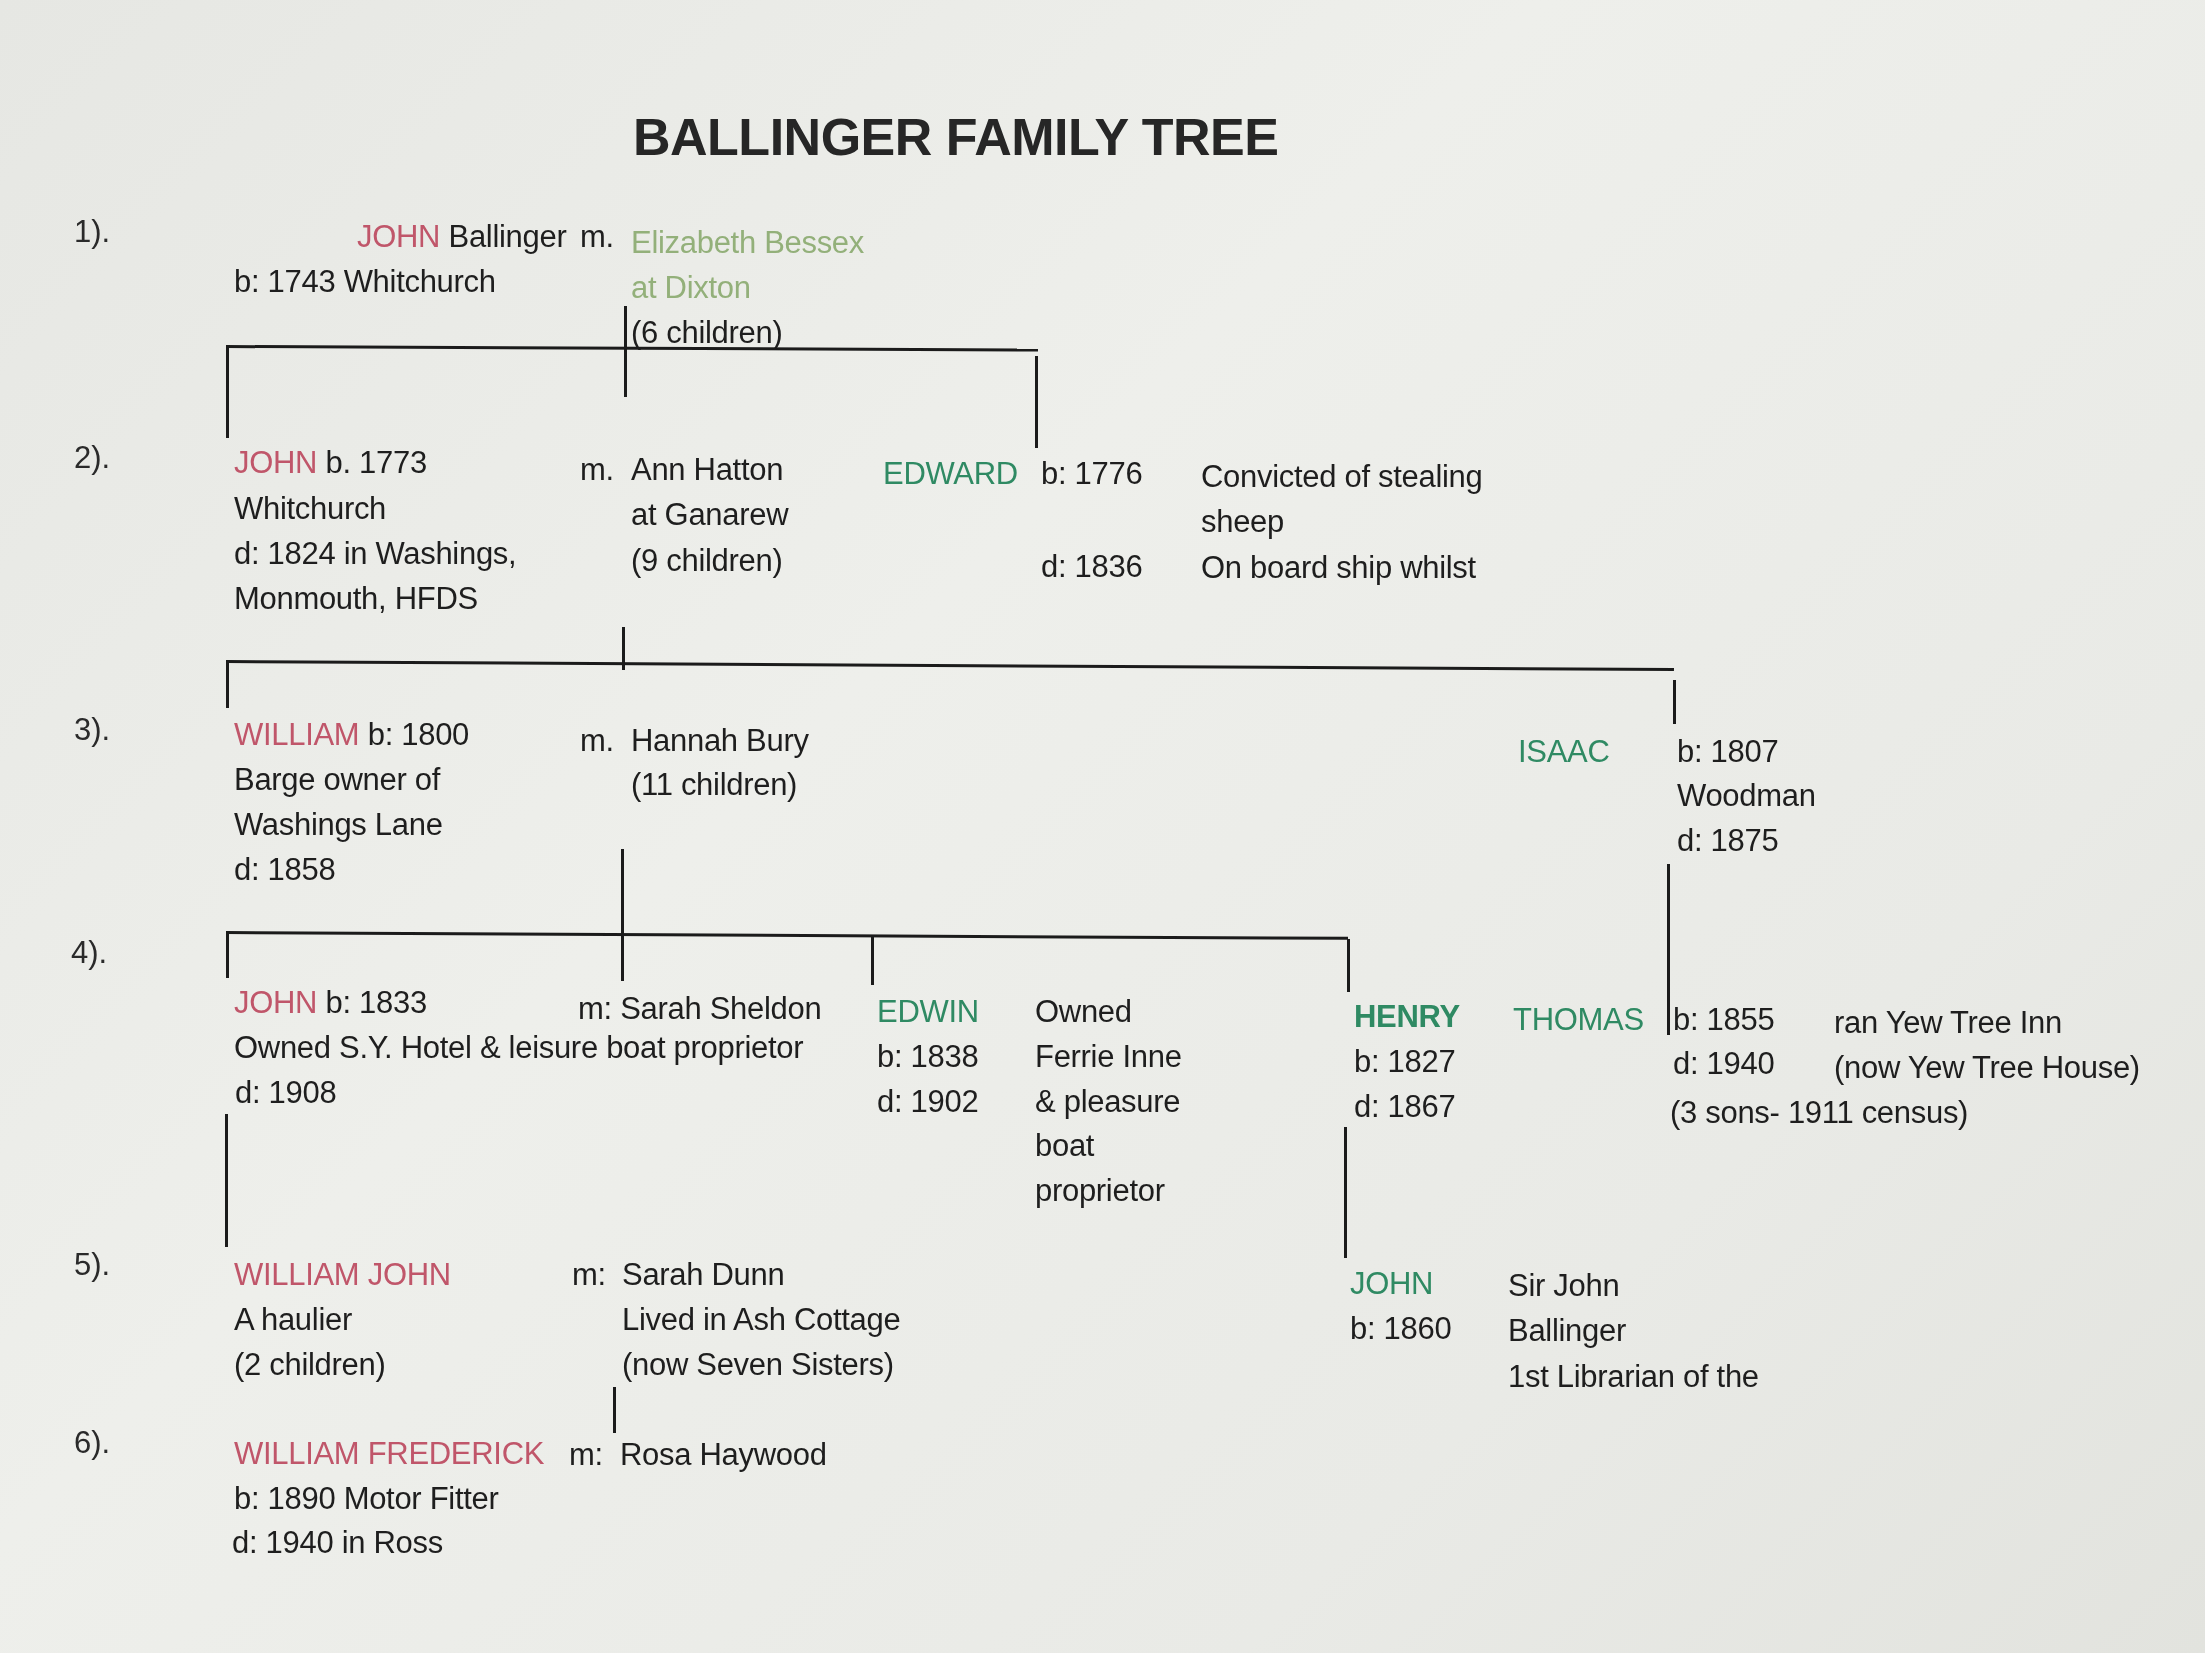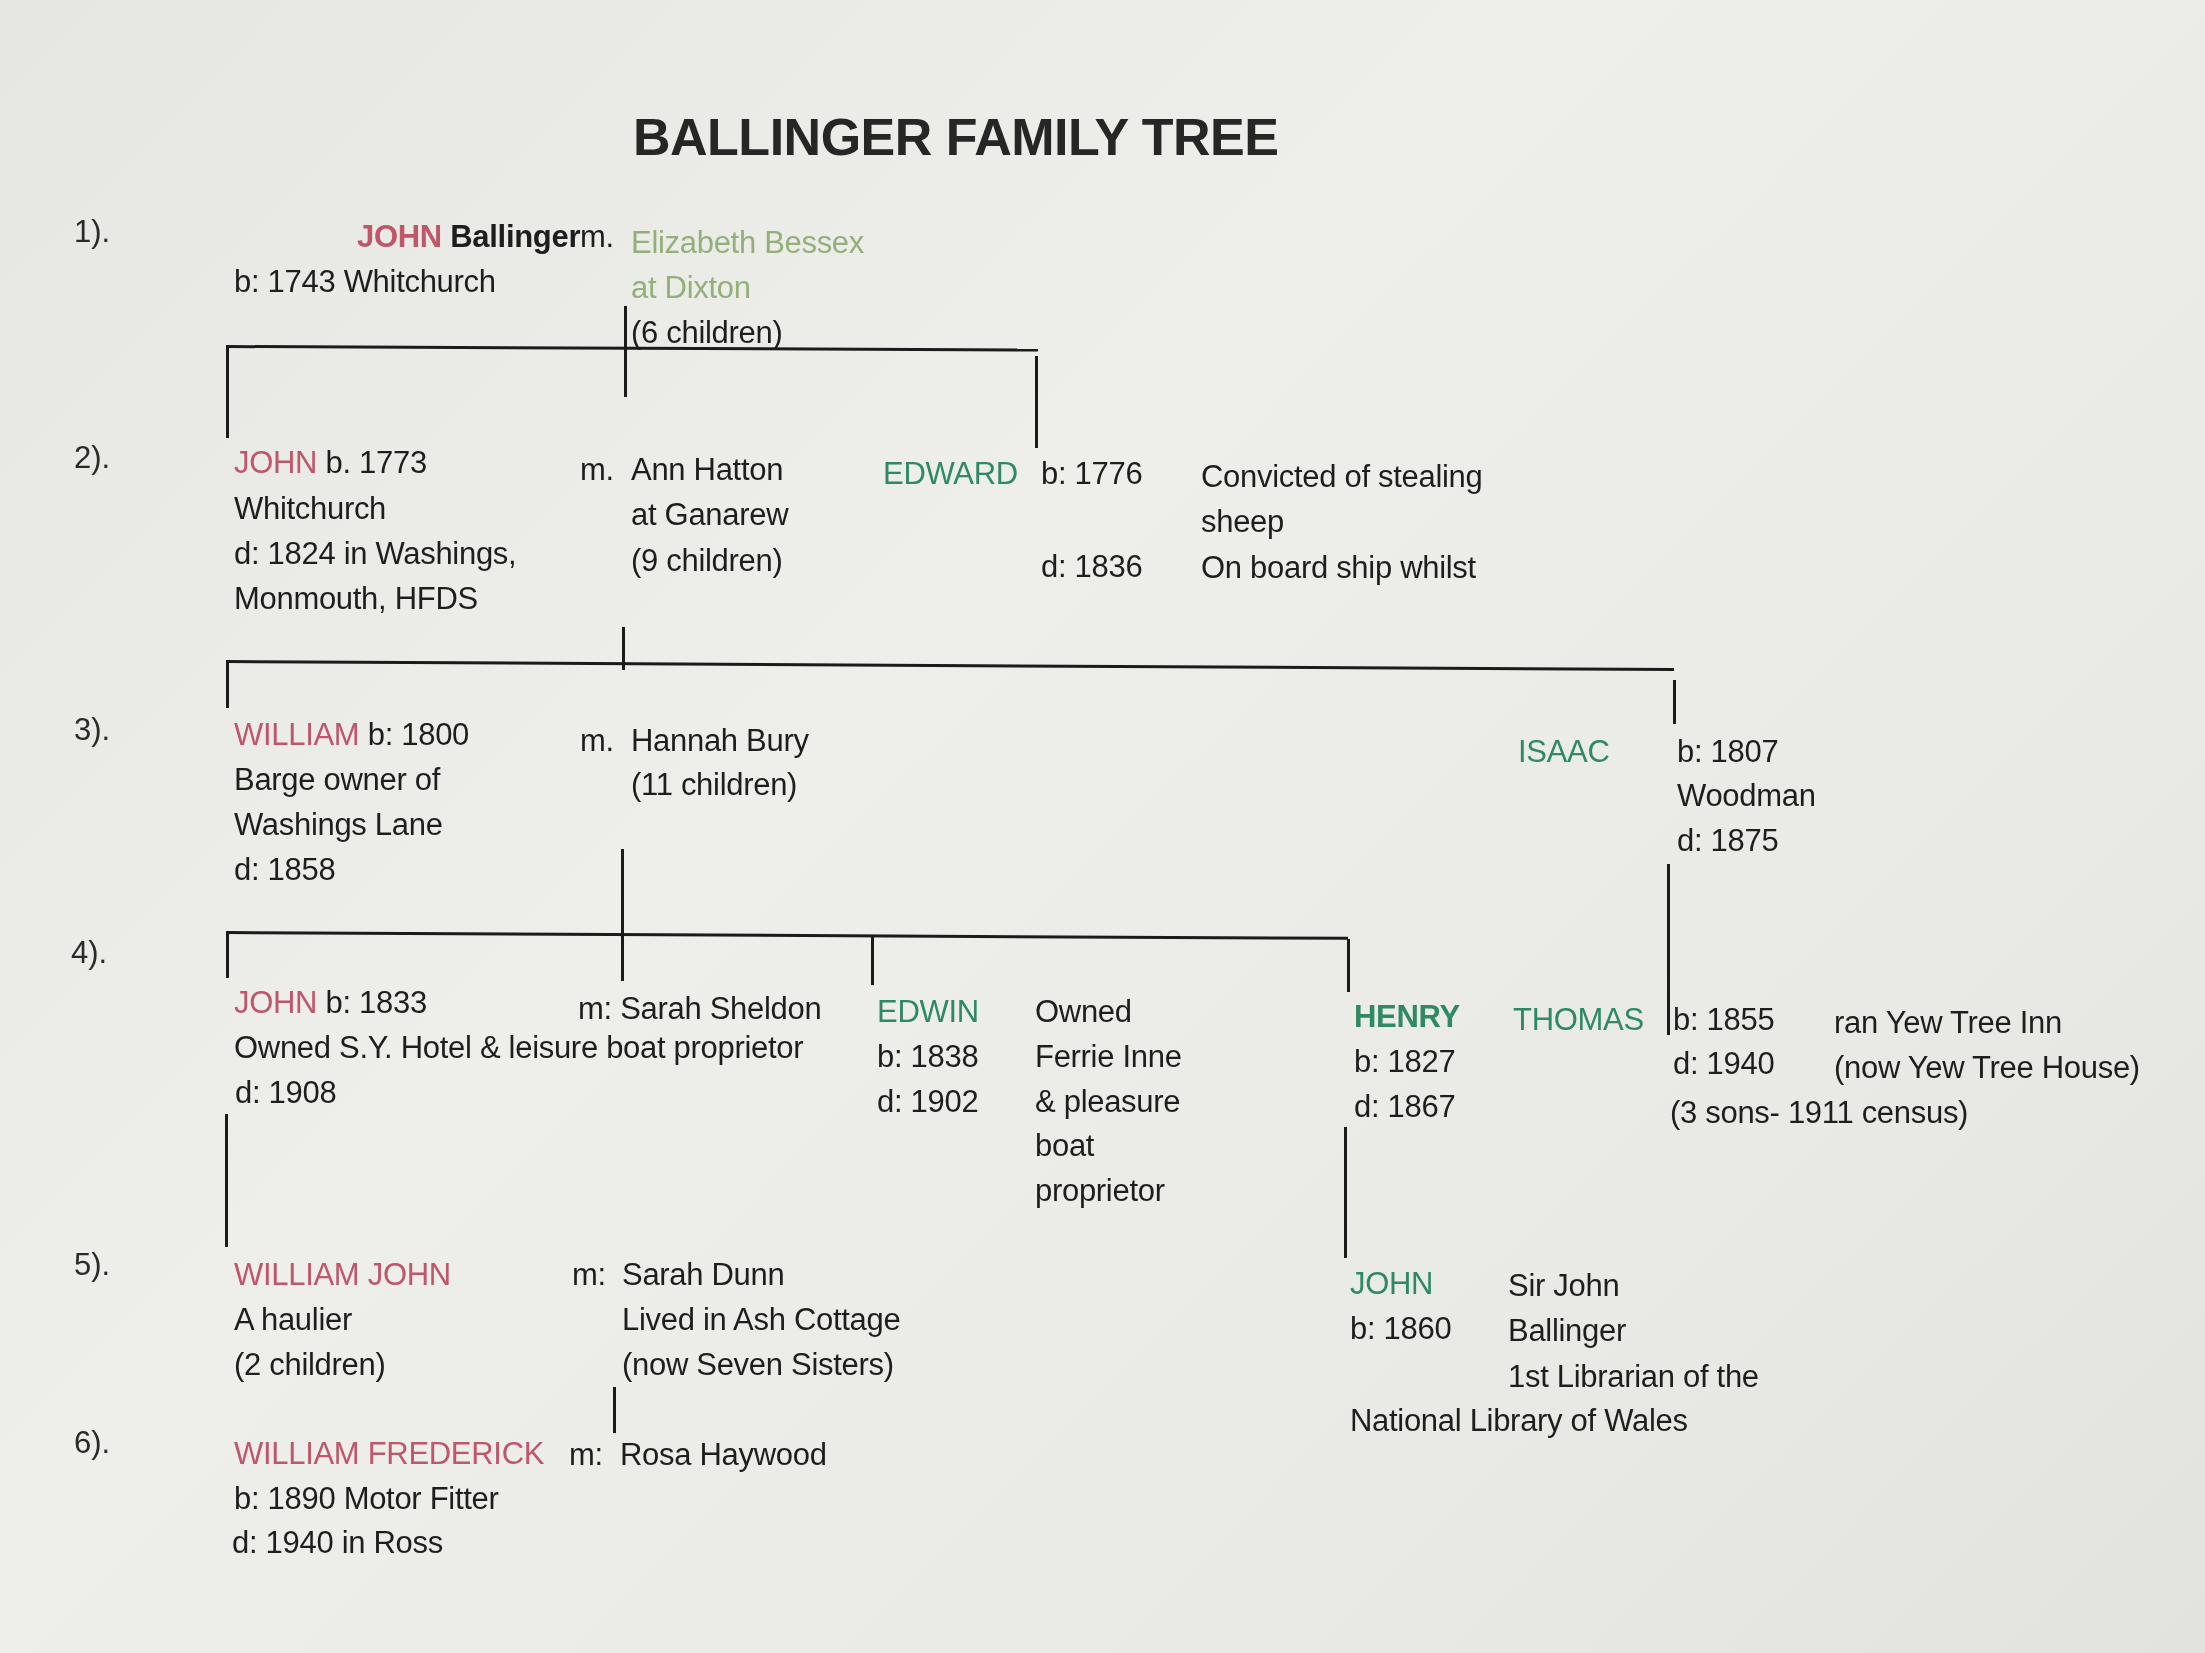--- a/index.html
+++ b/index.html
@@ -28,21 +28,21 @@
 
   <div class="title">BALLINGER FAMILY TREE</div>
 
   <div class="gen" style="left:74px; top:214px;">1).</div>
   <div class="gen" style="left:74px; top:440px;">2).</div>
   <div class="gen" style="left:74px; top:712px;">3).</div>
   <div class="gen" style="left:71px; top:935px;">4).</div>
   <div class="gen" style="left:74px; top:1247px;">5).</div>
   <div class="gen" style="left:74px; top:1425px;">6).</div>
 
-  <div class="t" style="left:357px; top:214px;font-weight:bold;">
+  <div class="t" style="left:357px; top:214px;">
     <span class="red">JOHN</span>
     <span>Ballinger</span>
   </div>
   <div class="t" style="left:580px; top:214px;">m.</div>
   <div class="t lgreen" style="left:631px; top:220px;">Elizabeth Bessex</div>
   <div class="t" style="left:234px; top:259px;">b: 1743 Whitchurch</div>
   <div class="t lgreen" style="left:631px; top:265px;">at Dixton</div>
   <div class="t" style="left:631px; top:310px;">(6 children)</div>
 
   <div class="ln v" style="left:624px; top:306px; height:91px;"></div>
@@ -141,21 +141,20 @@
   <div class="t" style="left:572px; top:1252px;">m:</div>
   <div class="t" style="left:622px; top:1252px;">Sarah Dunn</div>
   <div class="t" style="left:622px; top:1297px;">Lived in Ash Cottage</div>
   <div class="t" style="left:622px; top:1342px;">(now Seven Sisters)</div>
 
   <div class="t green" style="left:1350px; top:1261px;">JOHN</div>
   <div class="t" style="left:1350px; top:1306px;">b: 1860</div>
   <div class="t" style="left:1508px; top:1263px;">Sir John</div>
   <div class="t" style="left:1508px; top:1308px;">Ballinger</div>
   <div class="t" style="left:1508px; top:1354px;">1st Librarian of the</div>
-  <div class="t" style="left:1350px; top:1398px;">National Library of Wales</div>
 
   <div class="ln v" style="left:613px; top:1387px; height:46px;"></div>
 
   <div class="t red" style="left:234px; top:1431px;">WILLIAM FREDERICK</div>
   <div class="t" style="left:234px; top:1476px;">b: 1890  Motor Fitter</div>
   <div class="t" style="left:232px; top:1520px;">d: 1940 in Ross</div>
 
   <div class="t" style="left:569px; top:1432px;">m:</div>
   <div class="t" style="left:620px; top:1432px;">Rosa Haywood</div>
 

